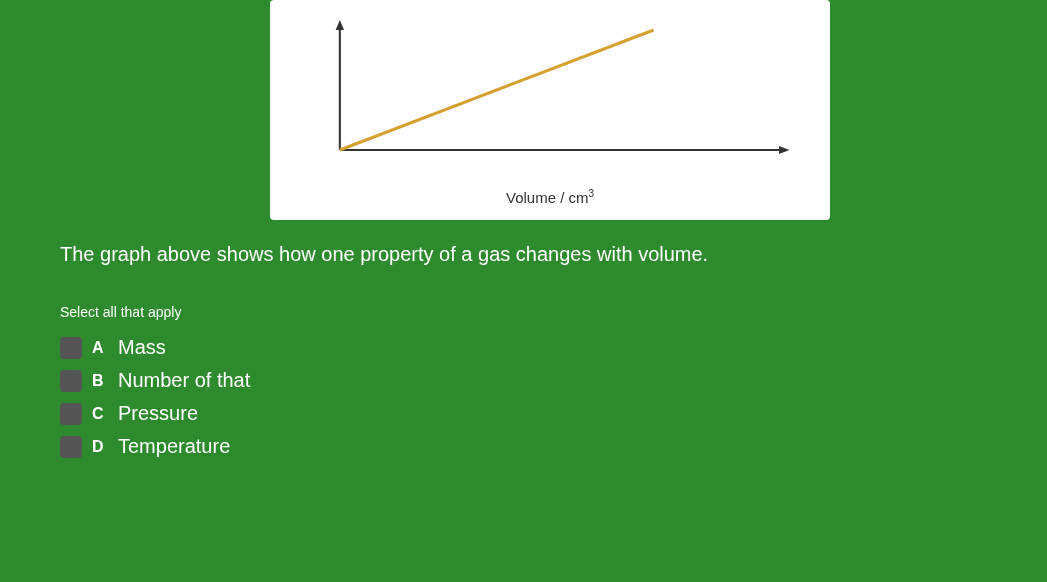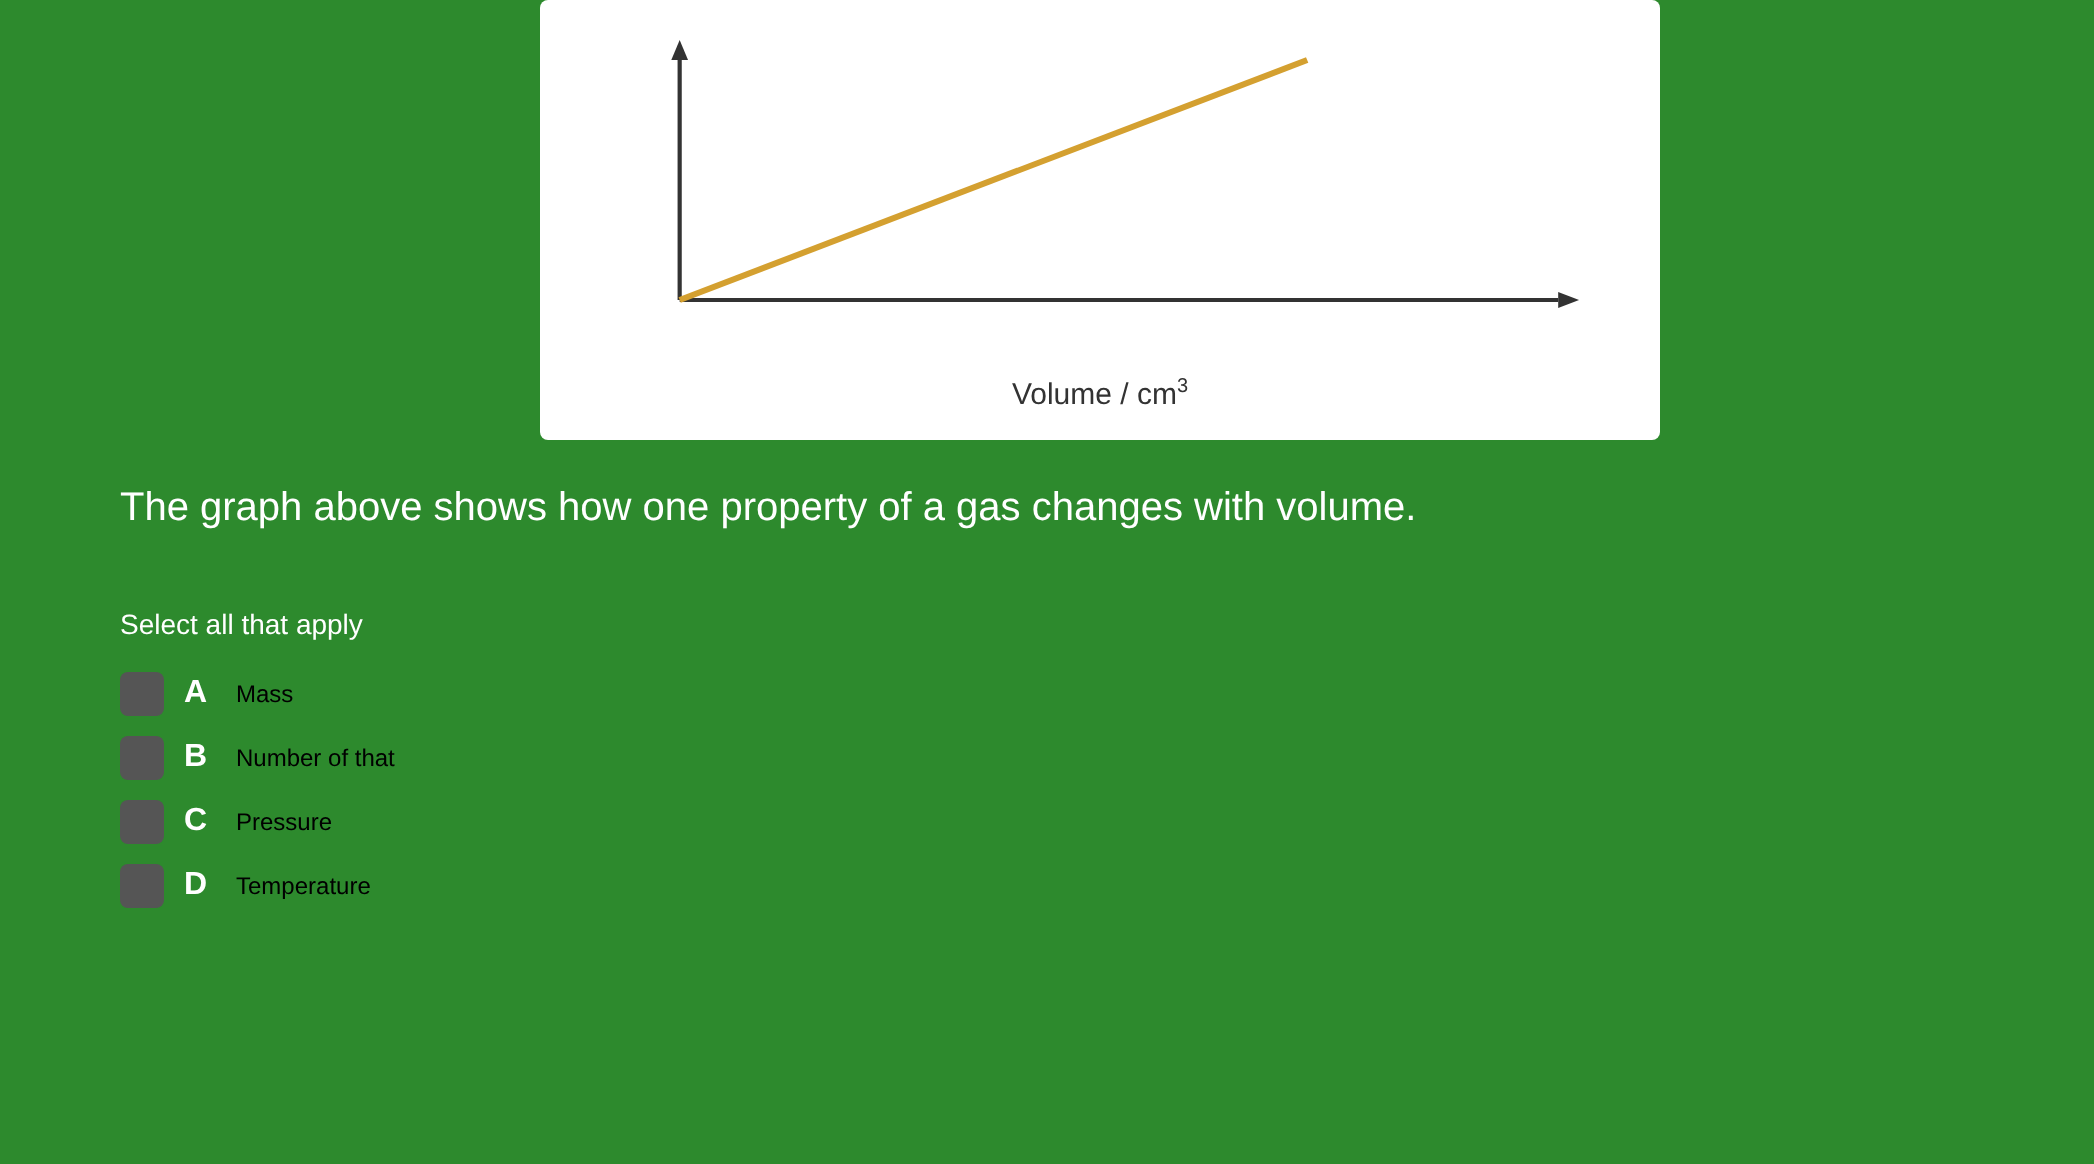--- a/index.html
+++ b/index.html
@@ -102,22 +102,22 @@
 
     .option-letter {
       font-size: 16px;
       color: white;
       margin-right: 10px;
       font-weight: bold;
       min-width: 16px;
     }
 
     .option-text {
-      font-size: 12px;
-      color: #000000;
+      font-size: 20px;
+      color: #ffffff;
     }
   </style>
 </head>
 <body>
 
 <div class="graph-container">
   <div class="graph-inner">
     <svg class="graph-svg" viewBox="0 0 480 150" preserveAspectRatio="none">
 
       <line x1="40" y1="10" x2="40" y2="130" stroke="#333" stroke-width="2"></line>

